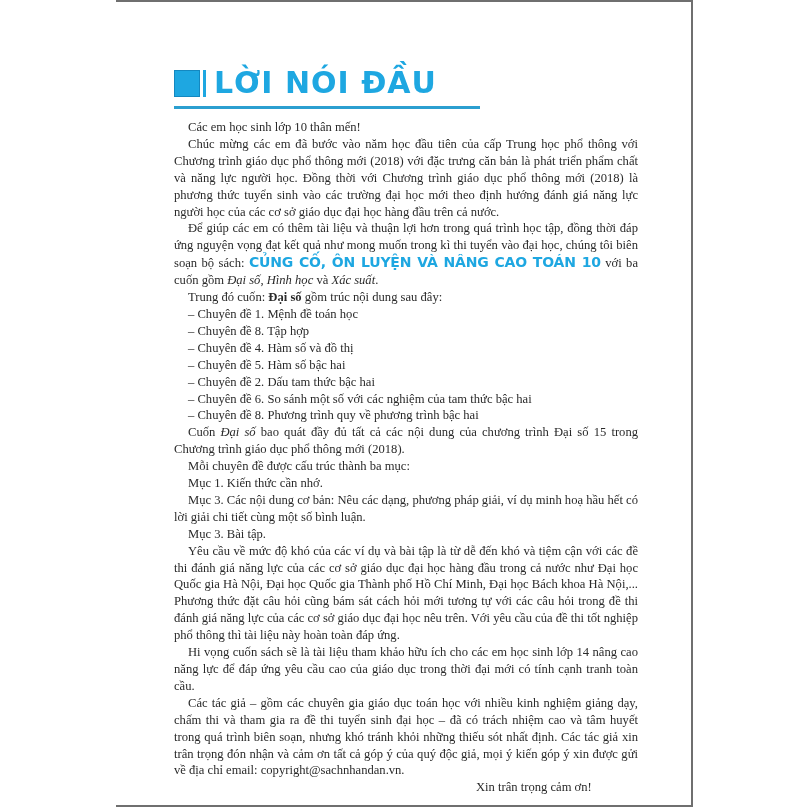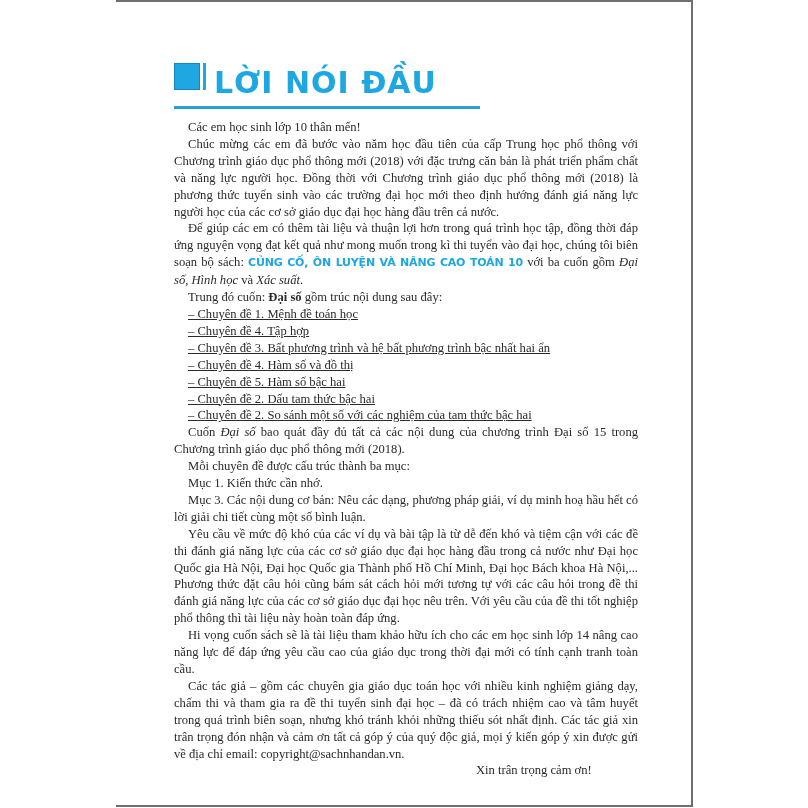--- a/index.html
+++ b/index.html
@@ -5,36 +5,36 @@
   html, body { margin: 0; padding: 0; }
   body {
     width: 808px; height: 808px; background: #ffffff; position: relative; overflow: hidden;
     font-family: "Liberation Serif", "DejaVu Serif", serif;
     color: #2a2a2a;
   }
   .page-top { position: absolute; left: 116px; top: 0px; width: 577px; height: 2px; background: #6f6f6f; }
   .page-right { position: absolute; left: 691px; top: 0px; width: 2px; height: 807px; background: #6f6f6f; }
   .page-bottom { position: absolute; left: 116px; top: 805px; width: 577px; height: 2px; background: #6f6f6f; }
 
-  .heading { position: absolute; left: 174px; top: 63px; height: 40px; display: flex; align-items: flex-start; }
+  .heading { position: absolute; left: 174px; top: 63px; height: 40px; display: flex; align-items: center; }
   .heading-square { width: 26px; height: 27px; background: #1ea7e1; border: 1px solid #1488c0; box-sizing: border-box; }
   .heading-bar { width: 3px; height: 27px; background: #1ea7e1; margin-left: 3px; }
   .heading-text {
     margin-left: 8px; font-family: "DejaVu Sans", "Liberation Sans", sans-serif; font-weight: bold;
     font-size: 30px; color: #1ea7e1; letter-spacing: 1px; line-height: 40px;
   }
   .heading-rule { position: absolute; left: 174px; top: 106px; width: 306px; height: 3px; background: #2b9fd0; }
 
   .body {
     position: absolute; left: 174px; top: 119px; width: 464px;
     font-size: 12.6px; line-height: 16.9px; text-align: justify;
   }
   .p { margin: 0; text-indent: 14px; }
-  .li { margin: 0; padding-left: 14px; white-space: nowrap; text-decoration: underline; }
-  .brand { font-family: "DejaVu Sans", "Liberation Sans", sans-serif; font-weight: bold; color: #1ea7e1; font-size: 11px; letter-spacing: -0.2px; }
+  .li { margin: 0; padding-left: 14px; white-space: nowrap; }
+  .brand { font-family: "DejaVu Sans", "Liberation Sans", sans-serif; font-weight: bold; color: #1ea7e1; font-size: 14px; letter-spacing: -0.2px; }
   .sign { text-align: left; margin: 0; }
   .sign.thanks { padding-left: 302px; }
 </style>
 </head>
 <body>
 
 <div class="page-top"></div>
 <div class="page-right"></div>
 <div class="page-bottom"></div>
 
@@ -46,31 +46,32 @@
 <div class="heading-rule"></div>
 
 <div class="body">
   <p class="p">Các em học sinh lớp 10 thân mến!</p>
   <p class="p">Chúc mừng các em đã bước vào năm học đầu tiên của cấp Trung học phổ thông với Chương trình giáo dục phổ thông mới (2018) với đặc trưng căn bản là phát triển phẩm chất và năng lực người học. Đồng thời với Chương trình giáo dục phổ thông mới (2018) là phương thức tuyển sinh vào các trường đại học mới theo định hướng đánh giá năng lực người học của các cơ sở giáo dục đại học hàng đầu trên cả nước.</p>
   <p class="p"><span>Để giúp các em có thêm tài liệu và thuận lợi hơn trong quá trình học tập, đồng thời đáp ứng nguyện vọng đạt kết quả như mong muốn trong kì thi tuyển vào đại học, chúng tôi biên soạn bộ sách: </span><span class="brand">CỦNG CỐ, ÔN LUYỆN VÀ NÂNG CAO TOÁN 10</span><span> với ba cuốn gồm </span><i>Đại số</i><span>, </span><i>Hình học</i><span> và </span><i>Xác suất</i><span>.</span></p>
   <p class="p"><span>Trung đó cuốn: </span><b>Đại số</b><span> gồm trúc nội dung sau đây:</span></p>
 
   <div>
     <p class="li">– Chuyên đề 1. Mệnh đề toán học</p>
-    <p class="li">– Chuyên đề 4. Tập hợp</p>
-    <p class="li">– Chuyên đề 3. Bất phương trình và hệ bất phương trình bậc nhất hai ẩn</p>
+    <p class="li">– Chuyên đề 8. Tập hợp</p>
     <p class="li">– Chuyên đề 4. Hàm số và đồ thị</p>
     <p class="li">– Chuyên đề 5. Hàm số bậc hai</p>
     <p class="li">– Chuyên đề 2. Dấu tam thức bậc hai</p>
-    <p class="li">– Chuyên đề 2. So sánh một số với các nghiệm của tam thức bậc hai</p>
+    <p class="li">– Chuyên đề 6. So sánh một số với các nghiệm của tam thức bậc hai</p>
+    <p class="li">– Chuyên đề 8. Phương trình quy về phương trình bậc hai</p>
   </div>
 
   <p class="p"><span>Cuốn </span><i>Đại số</i><span> bao quát đầy đủ tất cả các nội dung của chương trình Đại số 15 trong Chương trình giáo dục phổ thông mới (2018).</span></p>
   <p class="p">Mỗi chuyên đề được cấu trúc thành ba mục:</p>
   <p class="p">Mục 1. Kiến thức cần nhớ.</p>
   <p class="p">Mục 3. Các nội dung cơ bản: Nêu các dạng, phương pháp giải, ví dụ minh hoạ hầu hết có lời giải chi tiết cùng một số bình luận.</p>
+  <p class="p">Mục 3. Bài tập.</p>
   <p class="p">Yêu cầu về mức độ khó của các ví dụ và bài tập là từ dễ đến khó và tiệm cận với các đề thi đánh giá năng lực của các cơ sở giáo dục đại học hàng đầu trong cả nước như Đại học Quốc gia Hà Nội, Đại học Quốc gia Thành phố Hồ Chí Minh, Đại học Bách khoa Hà Nội,... Phương thức đặt câu hỏi cũng bám sát cách hỏi mới tương tự với các câu hỏi trong đề thi đánh giá năng lực của các cơ sở giáo dục đại học nêu trên. Với yêu cầu của đề thi tốt nghiệp phổ thông thì tài liệu này hoàn toàn đáp ứng.</p>
   <p class="p">Hi vọng cuốn sách sẽ là tài liệu tham khảo hữu ích cho các em học sinh lớp 14 nâng cao năng lực để đáp ứng yêu cầu cao của giáo dục trong thời đại mới có tính cạnh tranh toàn cầu.</p>
   <p class="p">Các tác giả – gồm các chuyên gia giáo dục toán học với nhiều kinh nghiệm giảng dạy, chấm thi và tham gia ra đề thi tuyển sinh đại học – đã có trách nhiệm cao và tâm huyết trong quá trình biên soạn, nhưng khó tránh khỏi những thiếu sót nhất định. Các tác giả xin trân trọng đón nhận và cảm ơn tất cả góp ý của quý độc giả, mọi ý kiến góp ý xin được gửi về địa chỉ email: copyright@sachnhandan.vn.</p>
 
   <p class="sign thanks">Xin trân trọng cảm ơn!</p>
 
 </div>
 
 </body></html>

